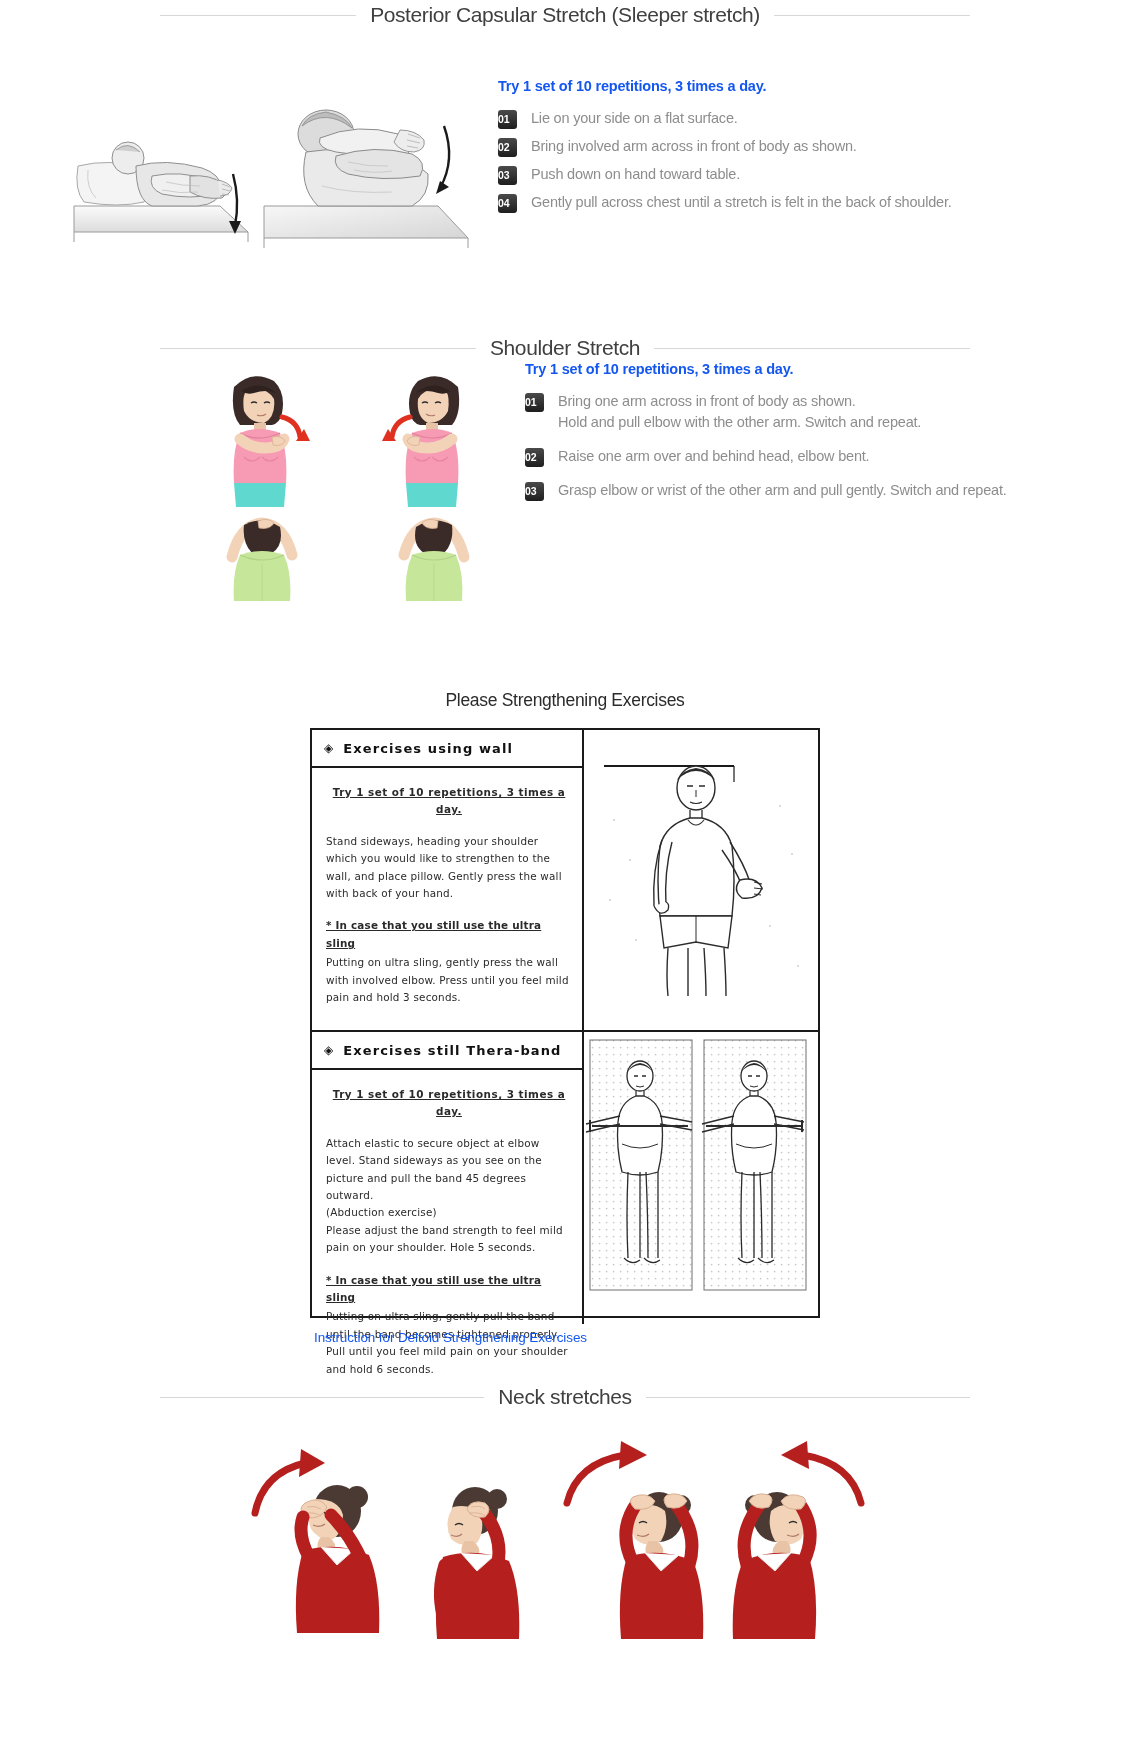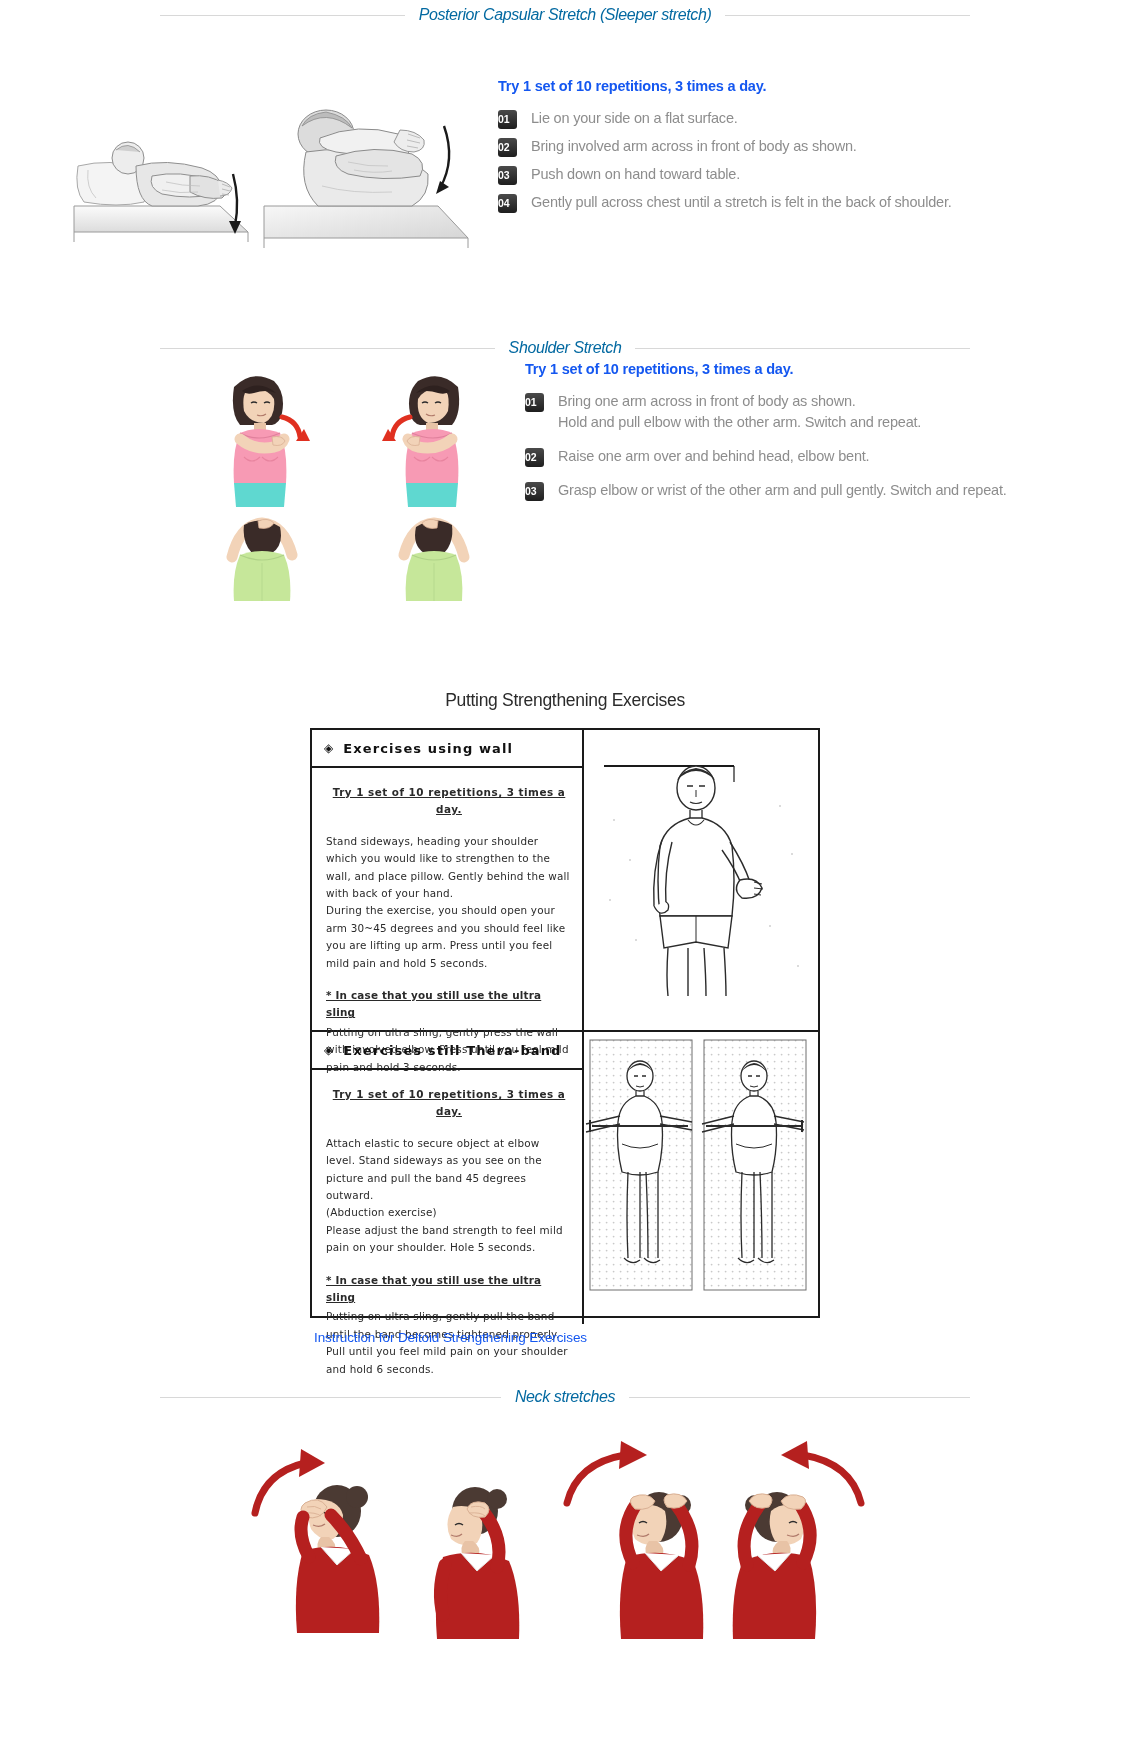--- a/index.html
+++ b/index.html
@@ -24,26 +24,25 @@
     position: absolute;
     left: 160px; right: 160px;
     top: 50%;
     border-top: 1px solid #d8d8d8;
   }
   .section-head .htext {
     position: relative;
     display: inline-block;
     background: #fff;
     padding: 0 14px;
-    font-size: 16px;
-    color: #0369a1;
+    font-size: 21px;
+    color: #404040;
     letter-spacing: -0.4px;
     line-height: 30px;
     white-space: nowrap;
-    font-style: italic;
   }
 
   
   .blue-note {
     color: #1457f0;
     font-size: 14.5px;
     font-weight: bold;
     letter-spacing: -0.2px;
   }
   .steps { margin-top: 14px; }
@@ -362,34 +361,33 @@
         <span class="badge">03</span>
         <span class="step-text">Grasp elbow or wrist of the other arm and pull gently. Switch and repeat.</span>
       </div>
 
     </div>
   </div>
 </div>
 
 <div id="sec3">
 
-  <div class="head3">Putting Strengthening Exercises</div>
+  <div class="head3">Please Strengthening Exercises</div>
 
   <div class="dtable">
 
     <div class="drow row1">
       <div class="dcell-left">
         <div class="dbar">
           <span class="dia">◈</span>
           <span>Exercises using wall</span>
         </div>
         <div class="dbody" style="height:259px;">
           <span class="try">Try 1 set of 10 repetitions, 3 times a day.</span>
-          <p>Stand sideways, heading your shoulder which you would like to strengthen to the wall, and place pillow. Gently behind the wall with back of your hand.</p>
-          <p>During the exercise, you should open your arm 30~45 degrees and you should feel like you are lifting up arm. Press until you feel mild pain and hold 5 seconds.</p>
+          <p>Stand sideways, heading your shoulder which you would like to strengthen to the wall, and place pillow. Gently press the wall with back of your hand.</p>
           <span class="sling">* In case that you still use the ultra sling</span>
           <p>Putting on ultra sling, gently press the wall with involved elbow. Press until you feel mild pain and hold 3 seconds.</p>
         </div>
       </div>
 
       <div class="dcell-right">
         
         <svg width="234" height="296" viewBox="0 0 234 296" aria-hidden="true">
 
           <path d="M20 36 L150 36" stroke="#1a1a1a" stroke-width="2"></path>

